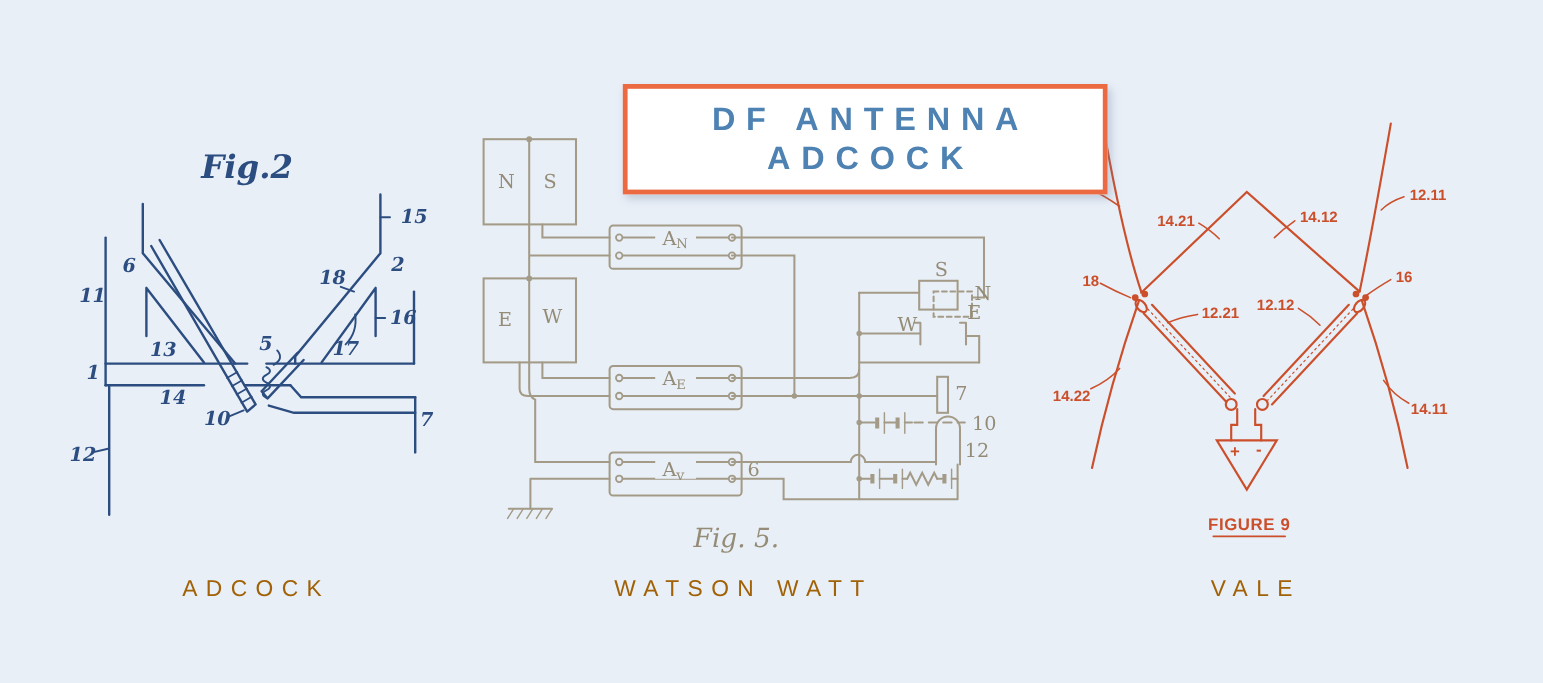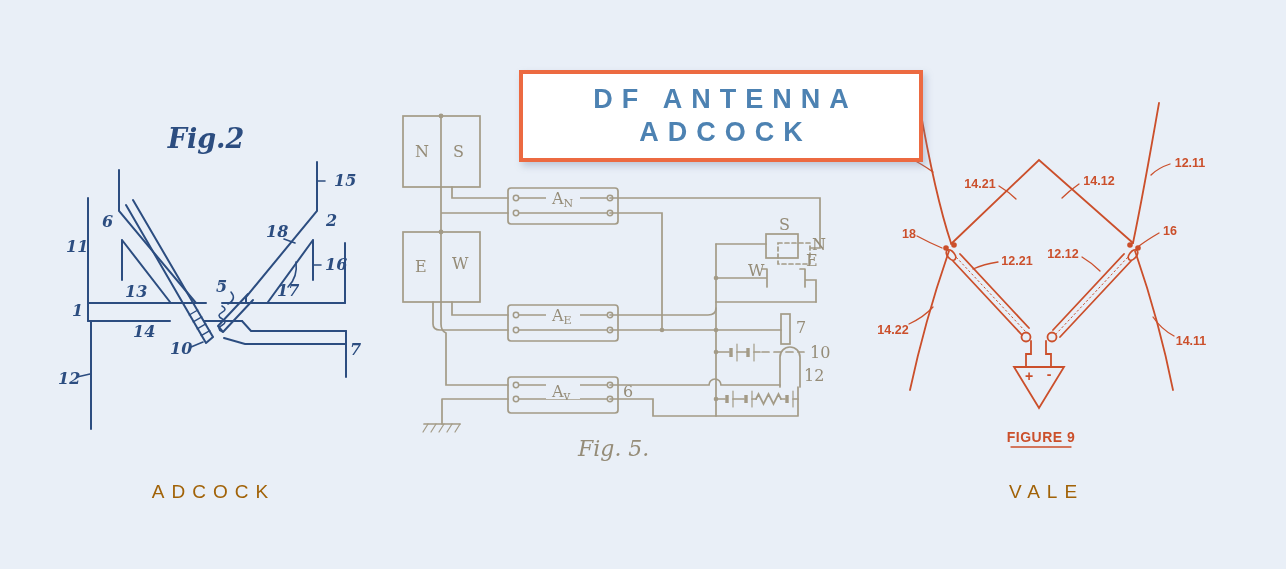--- a/index.html
+++ b/index.html
@@ -273,15 +273,16 @@
       <path class="va-thin" d="M1011,447 H1071"></path>
     </g>
   </svg>
 
   <div class="title-box">
     <div class="title-line">DF ANTENNA</div>
     <div class="title-line">ADCOCK</div>
   </div>
 
   <div class="caption cap-adcock">ADCOCK</div>
+  <div class="caption cap-watson">WATSON WATT</div>
   <div class="caption cap-vale">VALE</div>
 
 </div>
 
 </body></html>

